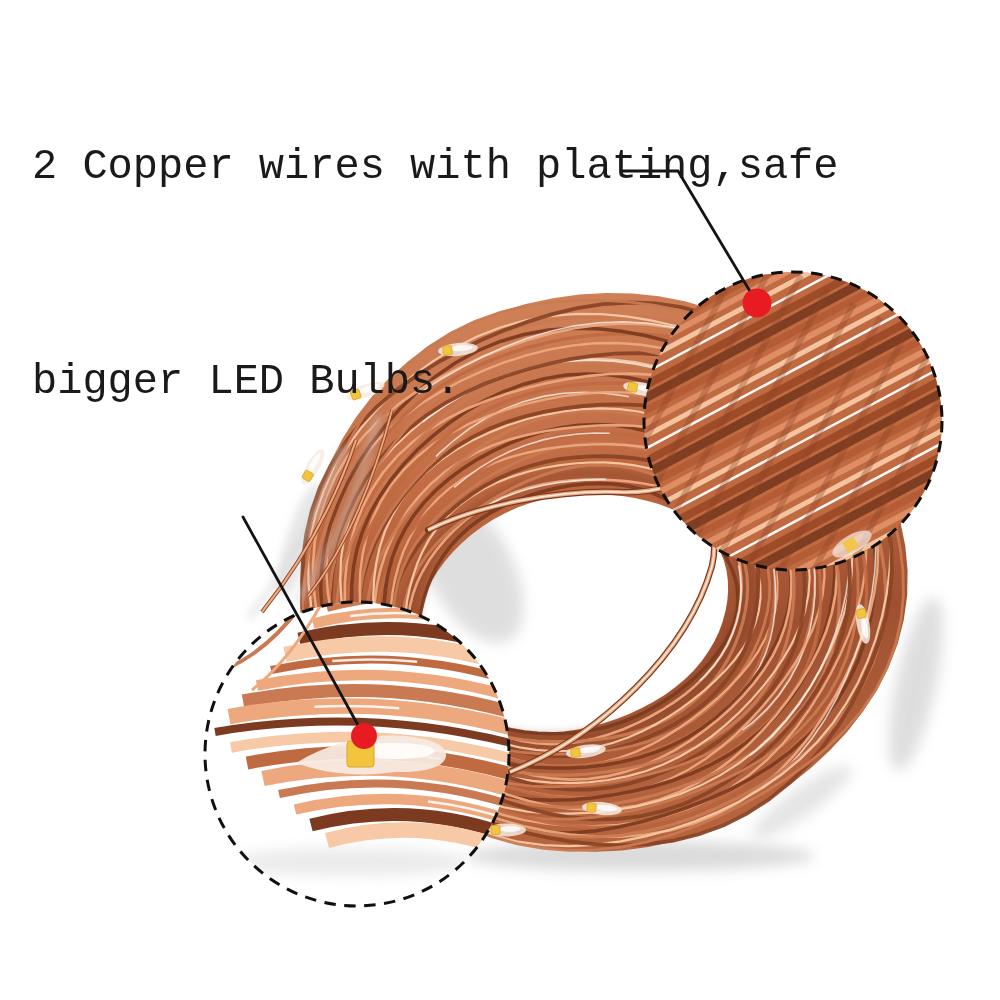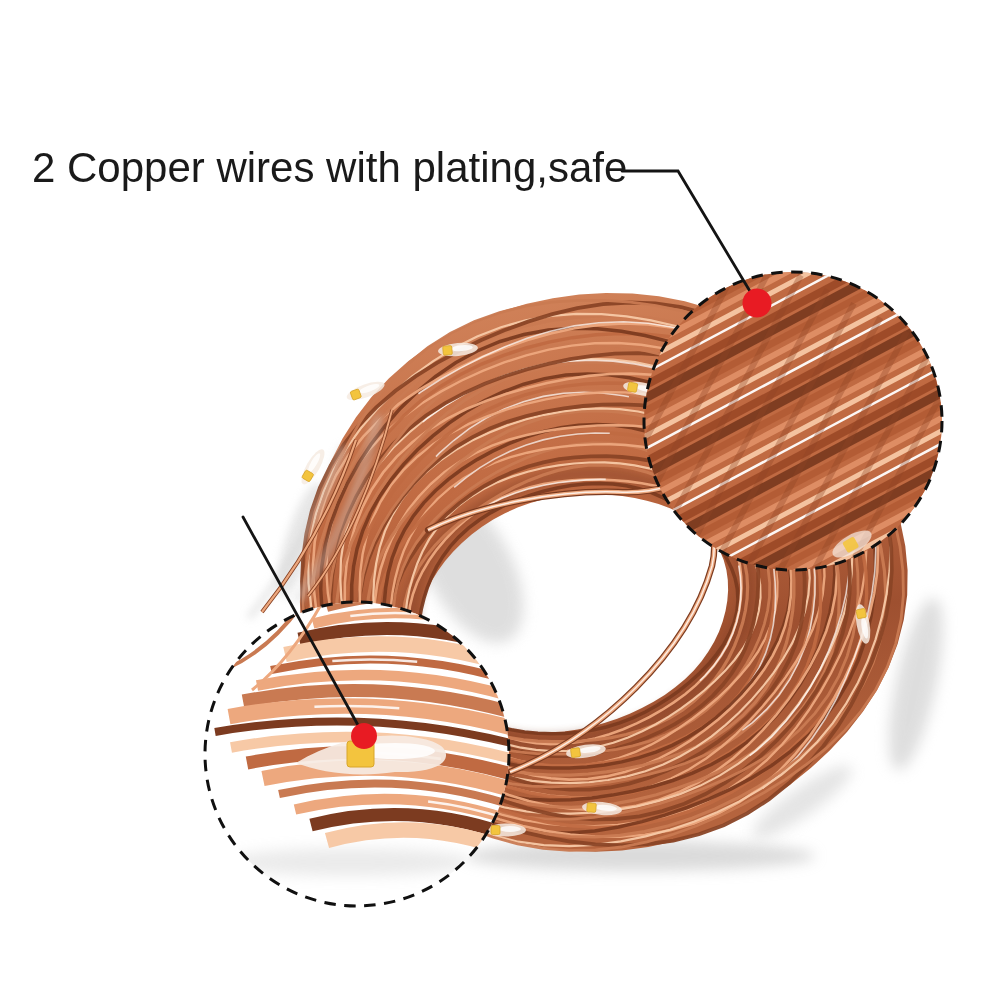--- a/index.html
+++ b/index.html
@@ -3,21 +3,21 @@
 <meta charset="utf-8">
 <style>
   html,body{margin:0;padding:0;background:#fff;}
   .scene{position:relative;width:1000px;height:1000px;background:#fff;overflow:hidden;
          font-family:"Liberation Sans",sans-serif;}
   .figure-svg{position:absolute;left:0;top:0;z-index:1;}
   .caption{position:absolute;left:32px;z-index:2;color:#1a1a1a;font-weight:400;
            font-size:42px;white-space:nowrap;}
   .caption-top{top:139px;line-height:57px;}
   .caption-left{top:349px;line-height:67px;}
-  .caption span{display:block;}
+  .caption span{display:block;font-family:Liberation Mono, monospace;}
 </style>
 </head>
 <body>
 
 <div class="scene">
 
   <svg class="figure-svg" width="1000" height="1000" viewBox="0 0 1000 1000">
     <defs>
       <linearGradient id="copperGrad" x1="0" y1="0" x2="0.2" y2="1">
         <stop offset="0" stop-color="#d4875e"></stop>
@@ -233,14 +233,15 @@
       <path d="M243 517 L364 736" fill="none" stroke-width="2.8" stroke-linecap="round" stroke="#141414"></path>
     </g>
     <circle cx="757" cy="303" r="14.5" fill="#e81b23"></circle>
     <circle cx="364" cy="736" r="13" fill="#e81b23"></circle>
   </svg>
 
   <div class="caption caption-top">
     <span>2 Copper wires with plating,safe</span>
   </div>
   <div class="caption caption-left">
+    <span>bigger LED Bulbs.</span>
   </div>
 </div>
 
 </body></html>

